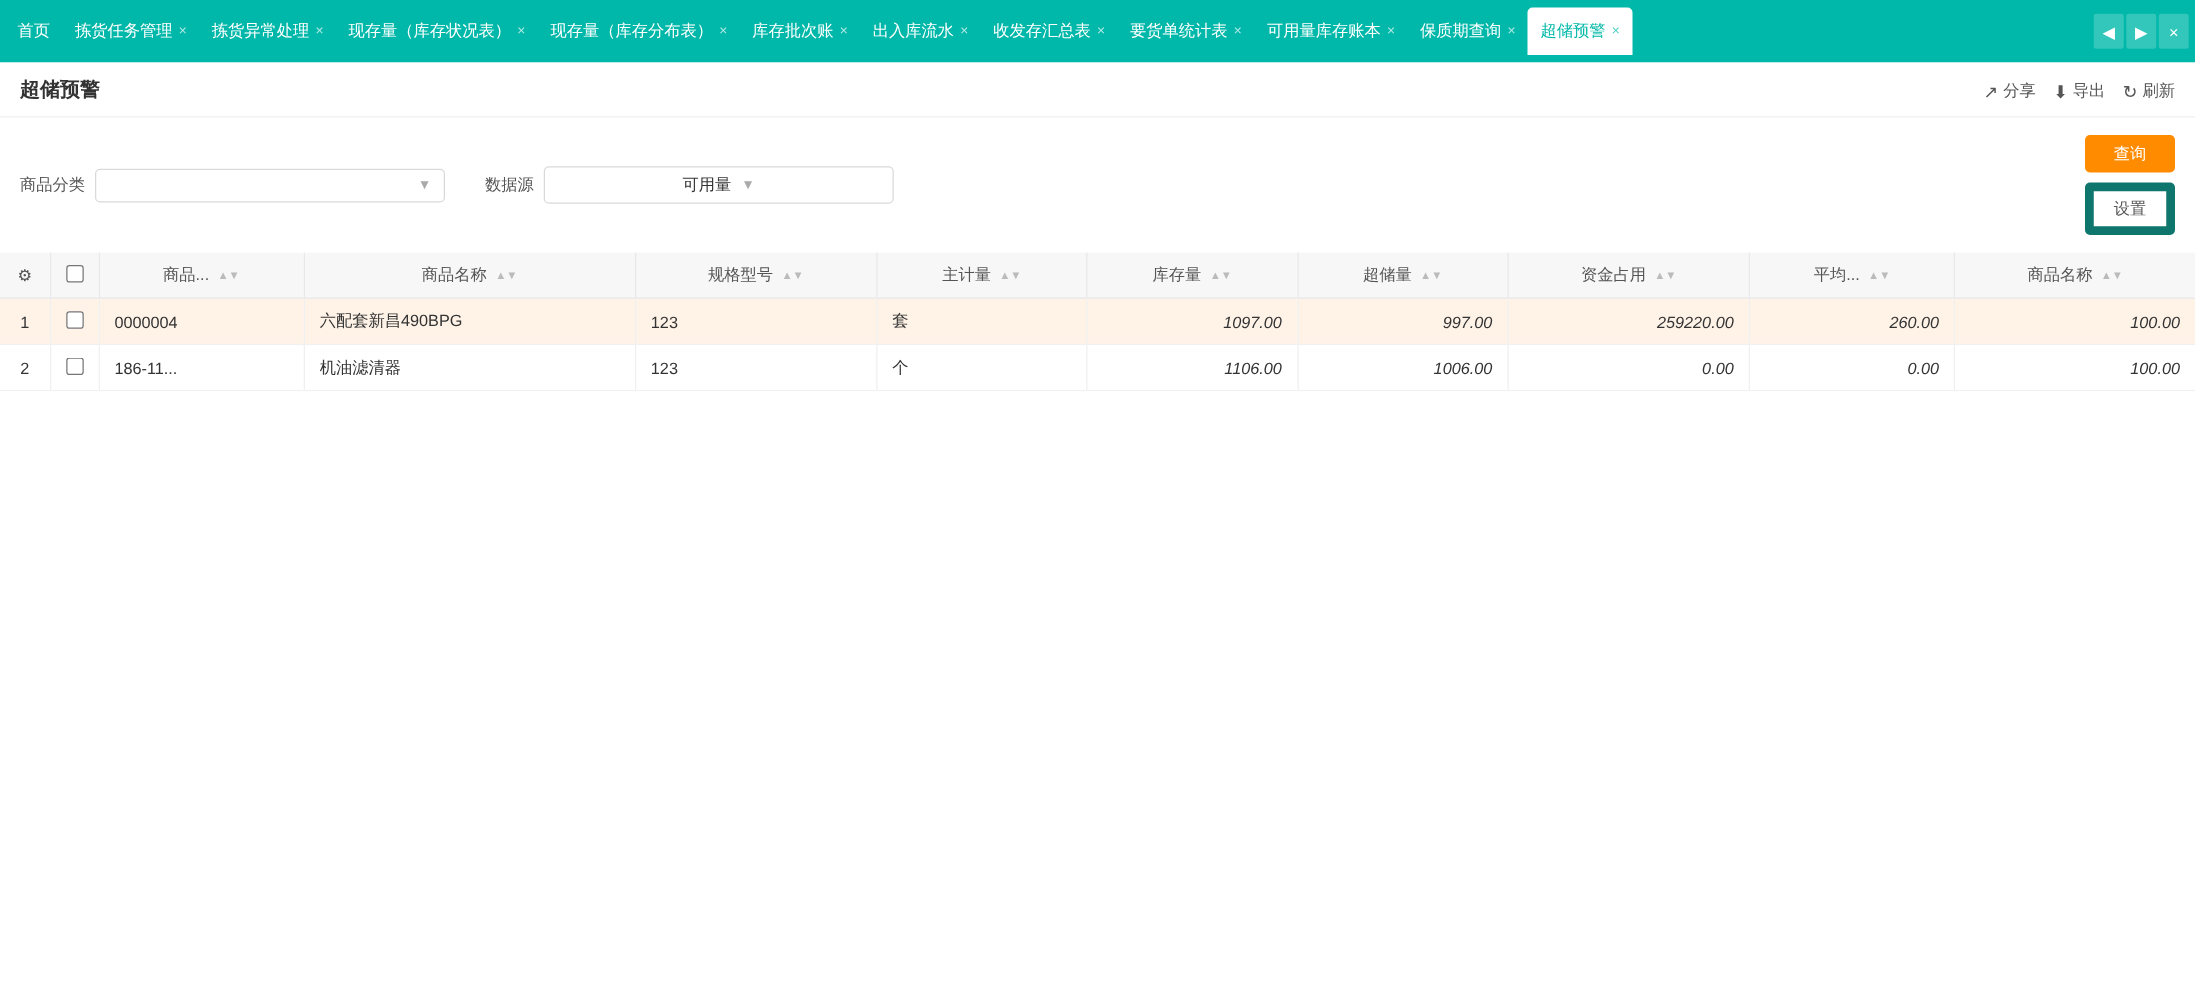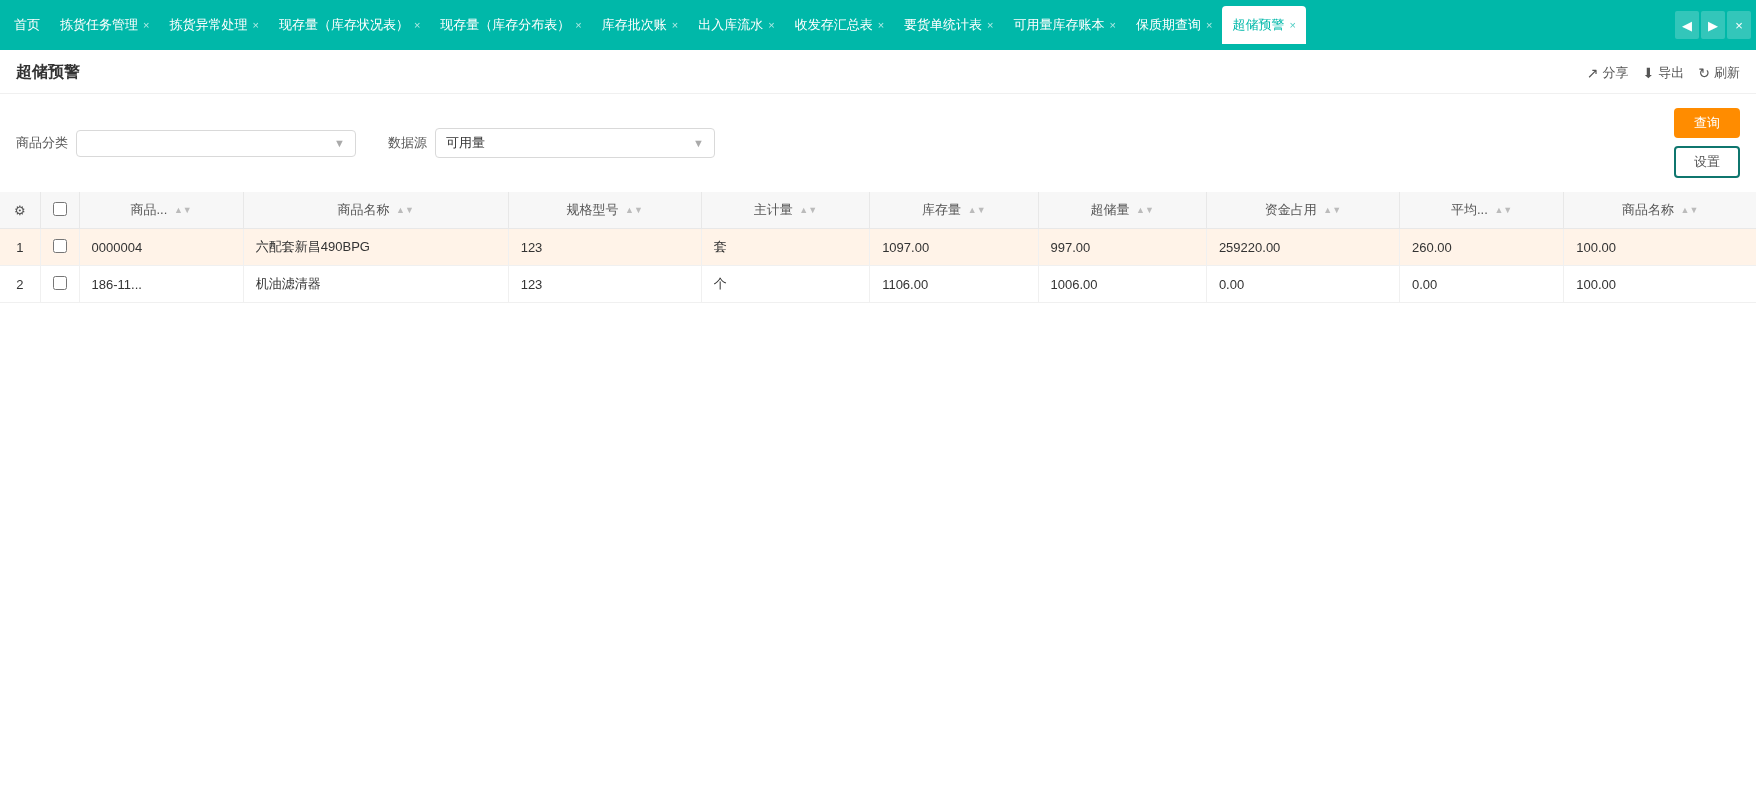--- a/index.html
+++ b/index.html
@@ -137,21 +137,21 @@
       color: #fff;
       border: none;
       border-radius: 4px;
       padding: 6px 20px;
       cursor: pointer;
       font-size: 13px;
     }
     .btn-settings {
       background: #fff;
       color: #555;
-      border: 2px solid #0f766e;
+      border: 7px solid #0f766e;
       border-radius: 4px;
       padding: 5px 16px;
       cursor: pointer;
       font-size: 13px;
     }
 
     
     .table-container {
       padding: 0 0px;
       overflow-x: auto;
@@ -203,21 +203,21 @@
     }
 
     tbody td {
       padding: 9px 12px;
       font-size: 13px;
       color: #333;
       border-right: 1px solid #f0f0f0;
     }
     tbody td:last-child { border-right: none; }
     .td-center { text-align: center; }
-    .td-right { text-align: left; }
+    .td-right { text-align: right; font-style: italic; }
     .checkbox-cell { text-align: center; }
 
     
     input[type="checkbox"] {
       width: 14px;
       height: 14px;
       cursor: pointer;
       accent-color: #00b8a9;
     }
   </style>
@@ -302,21 +302,21 @@
   <div class="filter-bar">
     <div class="filter-group">
       <span class="filter-label">商品分类</span>
       <div class="filter-select" style="min-width:280px;">
         <span class="filter-select-text">&nbsp;</span>
         <span class="filter-chevron">▼</span>
       </div>
     </div>
     <div class="filter-group">
       <span class="filter-label">数据源</span>
-      <div class="filter-select" style="min-width:280px;">
+      <div class="filter-select" style="min-width:280px;justify-content:center;">
         <span class="filter-select-text has-value">可用量</span>
         <span class="filter-chevron">▼</span>
       </div>
     </div>
     <div class="filter-actions">
       <button class="btn-query">查询</button>
       <button class="btn-settings">设置</button>
     </div>
   </div>
 

